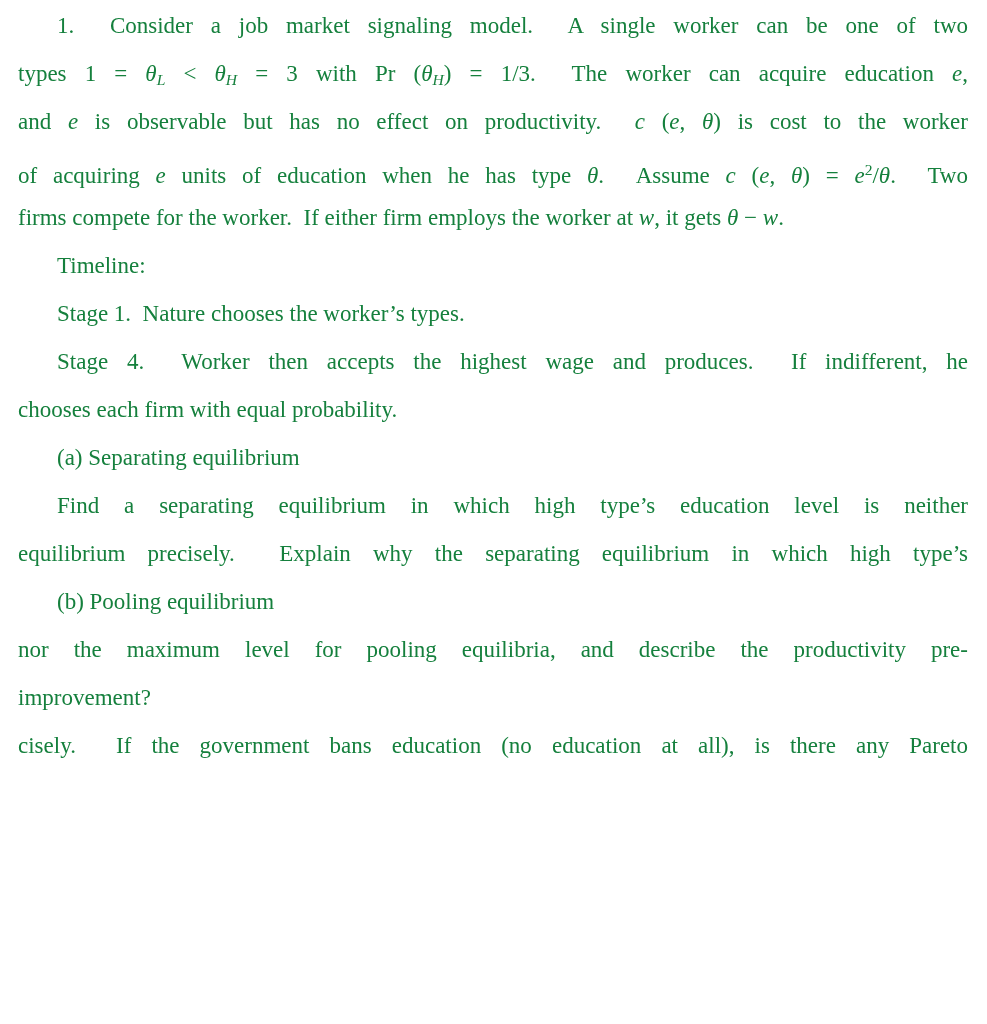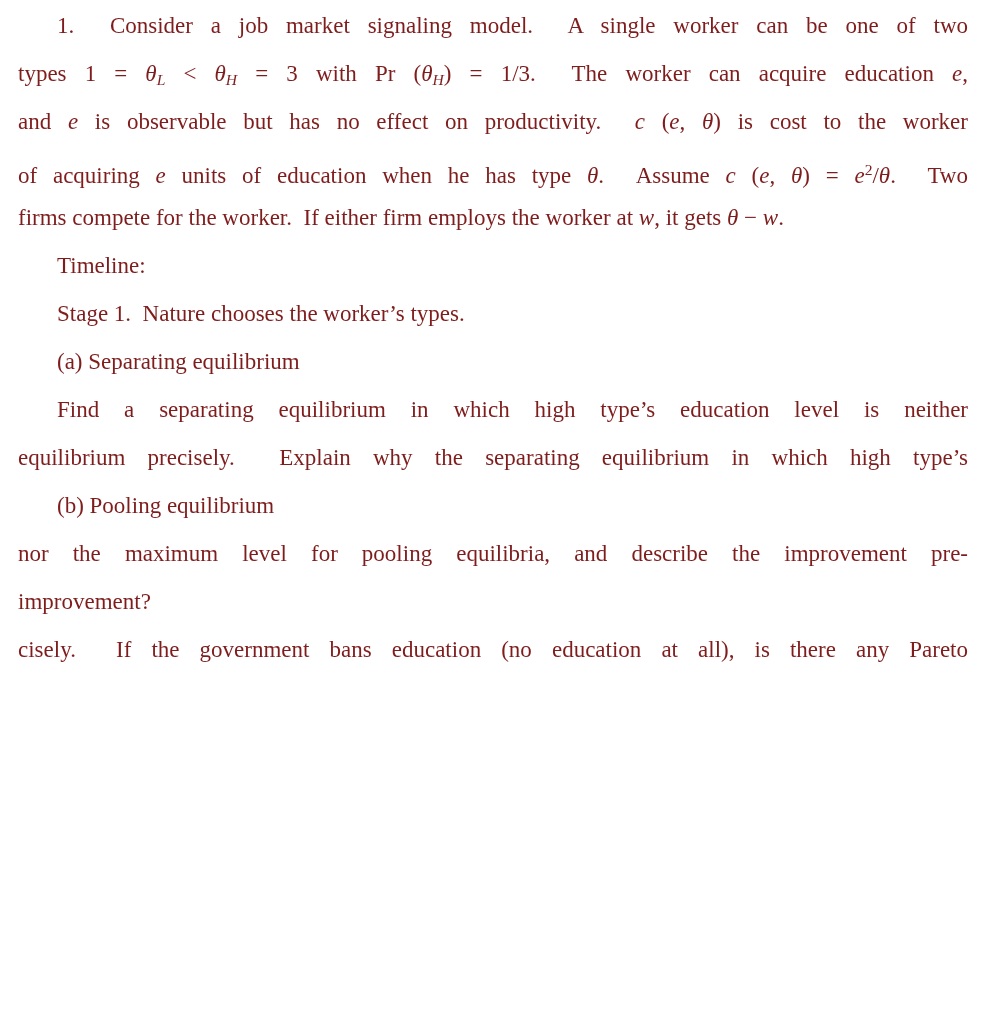--- a/index.html
+++ b/index.html
@@ -47,43 +47,47 @@
   .seg-sup {
     font-style: normal;
     font-size: 68%;
     vertical-align: 0.5em;
   }
 </style>
 </head>
 <body>
 
 <div class="page">
-  <div style="color: #7f1d1d;">
+  <div style="color: #15803d;">
       <div class="para">
         <div class="line indent"><span class="seg-r">1.  Consider a job market signaling model.  A single worker can be one of two</span></div>
         <div class="line"><span class="seg-r">types 1 = </span><span class="seg-i">θ</span><span class="seg-sub">L</span><span class="seg-r"> &lt; </span><span class="seg-i">θ</span><span class="seg-sub">H</span><span class="seg-r"> = 3 with Pr (</span><span class="seg-i">θ</span><span class="seg-sub">H</span><span class="seg-r">) = 1/3.  The worker can acquire education </span><span class="seg-i">e</span><span class="seg-r">,</span></div>
         <div class="line"><span class="seg-r">and </span><span class="seg-i">e</span><span class="seg-r"> is observable but has no effect on productivity.  </span><span class="seg-i">c</span><span class="seg-r"> (</span><span class="seg-i">e</span><span class="seg-r">, </span><span class="seg-i">θ</span><span class="seg-r">) is cost to the worker</span></div>
         <div class="line"><span class="seg-r">of acquiring </span><span class="seg-i">e</span><span class="seg-r"> units of education when he has type </span><span class="seg-i">θ</span><span class="seg-r">.  Assume </span><span class="seg-i">c</span><span class="seg-r"> (</span><span class="seg-i">e</span><span class="seg-r">, </span><span class="seg-i">θ</span><span class="seg-r">) = </span><span class="seg-i">e</span><span class="seg-sup">2</span><span class="seg-r">/</span><span class="seg-i">θ</span><span class="seg-r">.  Two</span></div>
         <div class="line para-end"><span class="seg-r">firms compete for the worker.  If either firm employs the worker at </span><span class="seg-i">w</span><span class="seg-r">, it gets </span><span class="seg-i">θ</span><span class="seg-r"> − </span><span class="seg-i">w</span><span class="seg-r">.</span></div>
       </div>
       <div class="para">
         <div class="line indent para-end"><span class="seg-r">Timeline:</span></div>
       </div>
       <div class="para">
         <div class="line indent para-end"><span class="seg-r">Stage 1.  Nature chooses the worker’s types.</span></div>
       </div>
       <div class="para">
+        <div class="line indent"><span class="seg-r">Stage 4.  Worker then accepts the highest wage and produces.  If indifferent, he</span></div>
+        <div class="line para-end"><span class="seg-r">chooses each firm with equal probability.</span></div>
+      </div>
+      <div class="para">
         <div class="line indent para-end"><span class="seg-r">(a) Separating equilibrium</span></div>
       </div>
       <div class="para">
         <div class="line indent"><span class="seg-r">Find a separating equilibrium in which high type’s education level is neither</span></div>
         <div class="line"><span class="seg-r">equilibrium precisely.  Explain why the separating equilibrium in which high type’s</span></div>
       </div>
       <div class="para">
         <div class="line indent para-end"><span class="seg-r">(b) Pooling equilibrium</span></div>
       </div>
       <div class="para">
-        <div class="line"><span class="seg-r">nor the maximum level for pooling equilibria, and describe the improvement pre-</span></div>
+        <div class="line"><span class="seg-r">nor the maximum level for pooling equilibria, and describe the productivity pre-</span></div>
         <div class="line para-end"><span class="seg-r">improvement?</span></div>
         <div class="line"><span class="seg-r">cisely.  If the government bans education (no education at all), is there any Pareto</span></div>
       </div>
     </div>
 </div>
 
 </body></html>

